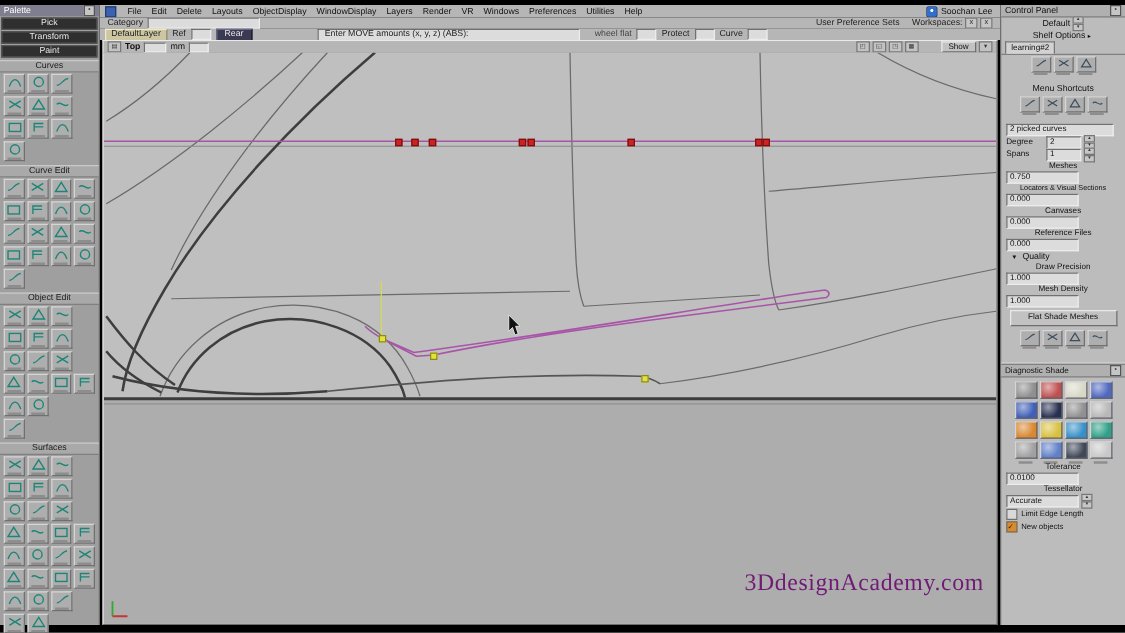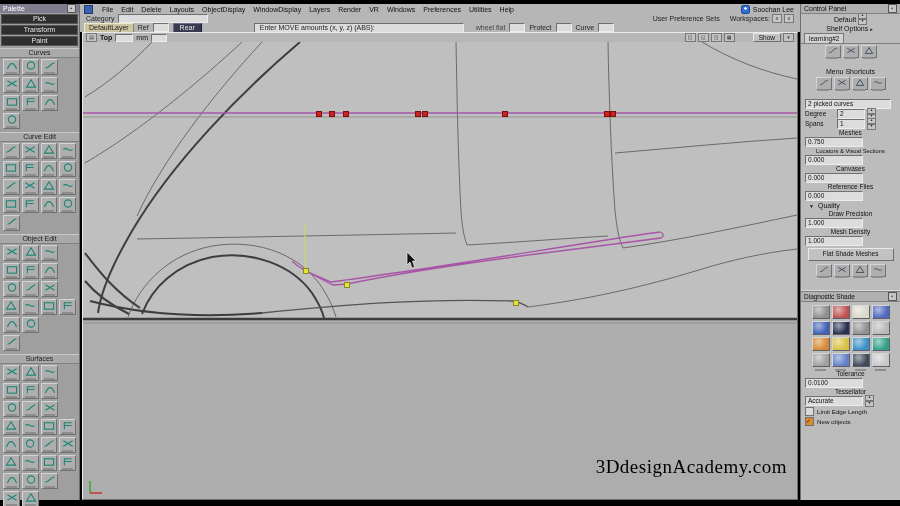--- a/index.html
+++ b/index.html
@@ -37,21 +37,21 @@
   #viewport{left:82px;top:32px;width:716px;height:468px;background:#b6b6b6;border:1px solid;border-color:#e9e9e9 #6e6e6e #6e6e6e #e9e9e9;box-sizing:border-box;}
   #vp-titlebar{position:absolute;left:0;top:0;right:0;height:9px;display:flex;align-items:center;font-size:7px;color:#111;padding:0 3px;gap:3px;border-bottom:1px solid #8a8a8a;background:#b6b6b6;}
   .vp-ic{width:9px;height:7px;background:#c2c2c2;border:1px solid #777;font-size:5px;line-height:6px;text-align:center;color:#333;}
   #vp-title-right{margin-left:auto;display:flex;align-items:center;gap:2px;}
   .showbtn{height:7px;line-height:7px;padding:0 5px;font-size:6.5px;background:#c2c2c2;border:1px solid;border-color:#e9e9e9 #6e6e6e #6e6e6e #e9e9e9;}
   #vp-canvas{position:absolute;left:0;top:9px;width:714px;height:457px;background:#bfbfbf;overflow:hidden;}
   #vp-lower{position:absolute;left:0;top:277px;width:714px;height:180px;background:#adadad;}
   #vp-svg{position:absolute;left:0;top:0;}
   .cv-dot{position:absolute;width:4px;height:4px;background:#cc2222;border:0.5px solid #7a1010;}
   .y-dot{position:absolute;width:4px;height:4px;background:#e2e23c;border:0.5px solid #8a8a20;}
-  #watermark{position:absolute;right:10px;top:414px;width:300px;text-align:right;font-family:"Liberation Serif",serif;font-size:19px;color:#000000;letter-spacing:0.5px;}
+  #watermark{position:absolute;right:10px;top:414px;width:300px;text-align:right;font-family:"Liberation Serif",serif;font-size:19px;color:#701a75;letter-spacing:0.5px;}
 
   
   #palette{left:0;top:4px;width:80px;height:496px;background:#9f9f9f;border-right:1px solid #6e6e6e;box-sizing:border-box;}
   #pal-title{height:9px;background:#7e7e8e;display:flex;align-items:center;font-size:7px;color:#fff;padding:0 3px;justify-content:space-between;}
   .closebox{width:7px;height:7px;background:#c6c6c6;border:1px solid #555;font-size:5px;line-height:6px;text-align:center;color:#333;}
   .pal-tool{height:8px;line-height:8px;background:#2f2f2f;color:#e6e6e6;font-size:7px;text-align:center;margin:1px 1px 0 1px;border:1px solid #555;}
   .pal-sec-label{height:8px;line-height:8px;font-size:7px;color:#1b1b1b;text-align:center;background:#a9a9a9;border-top:1px solid #c9c9c9;border-bottom:1px solid #808080;margin-top:2px;}
   .pal-row{display:flex;justify-content:flex-start;padding:0 2px;}
   .pal-icon{width:17px;height:16px;margin:1px;background:#aeaeae;border:1px solid;border-color:#d5d5d5 #707070 #707070 #d5d5d5;box-sizing:border-box;}
   .pal-icon svg{display:block;margin:0 auto;}

